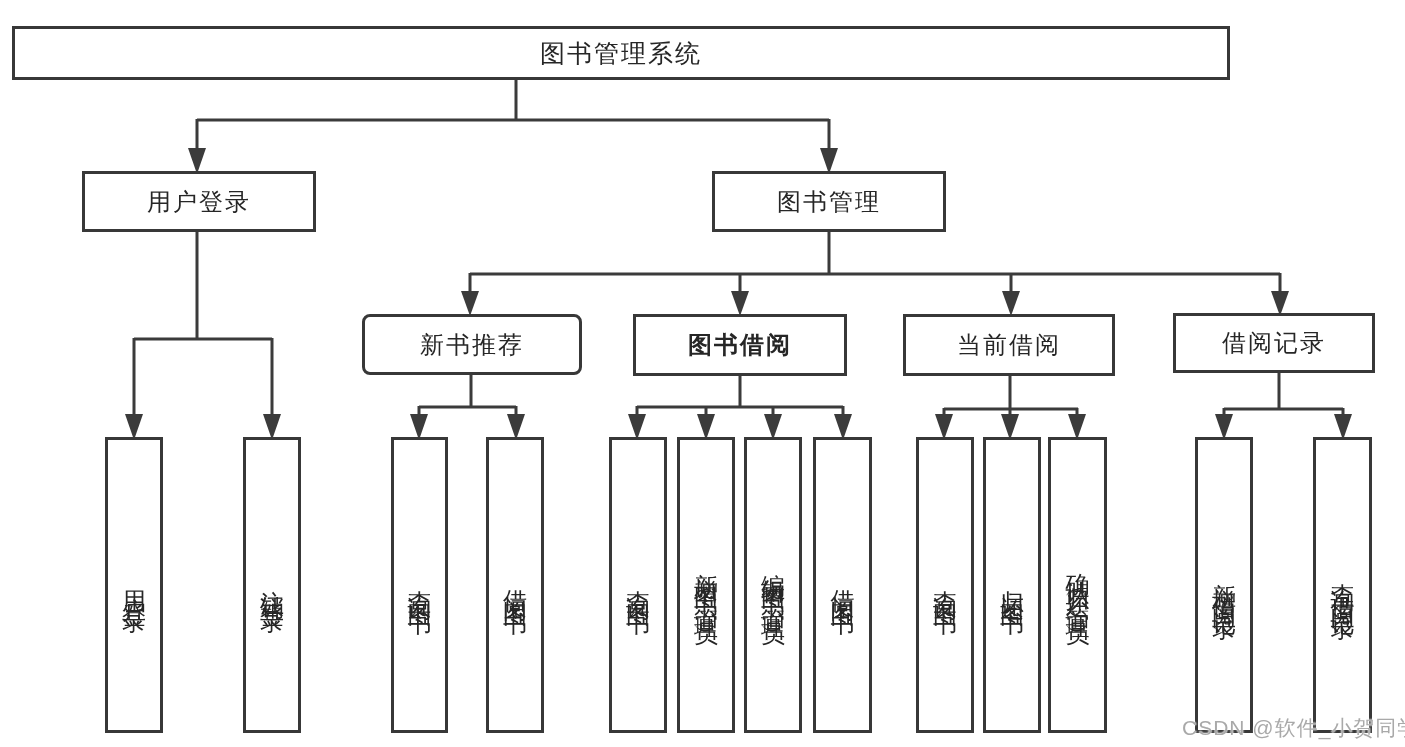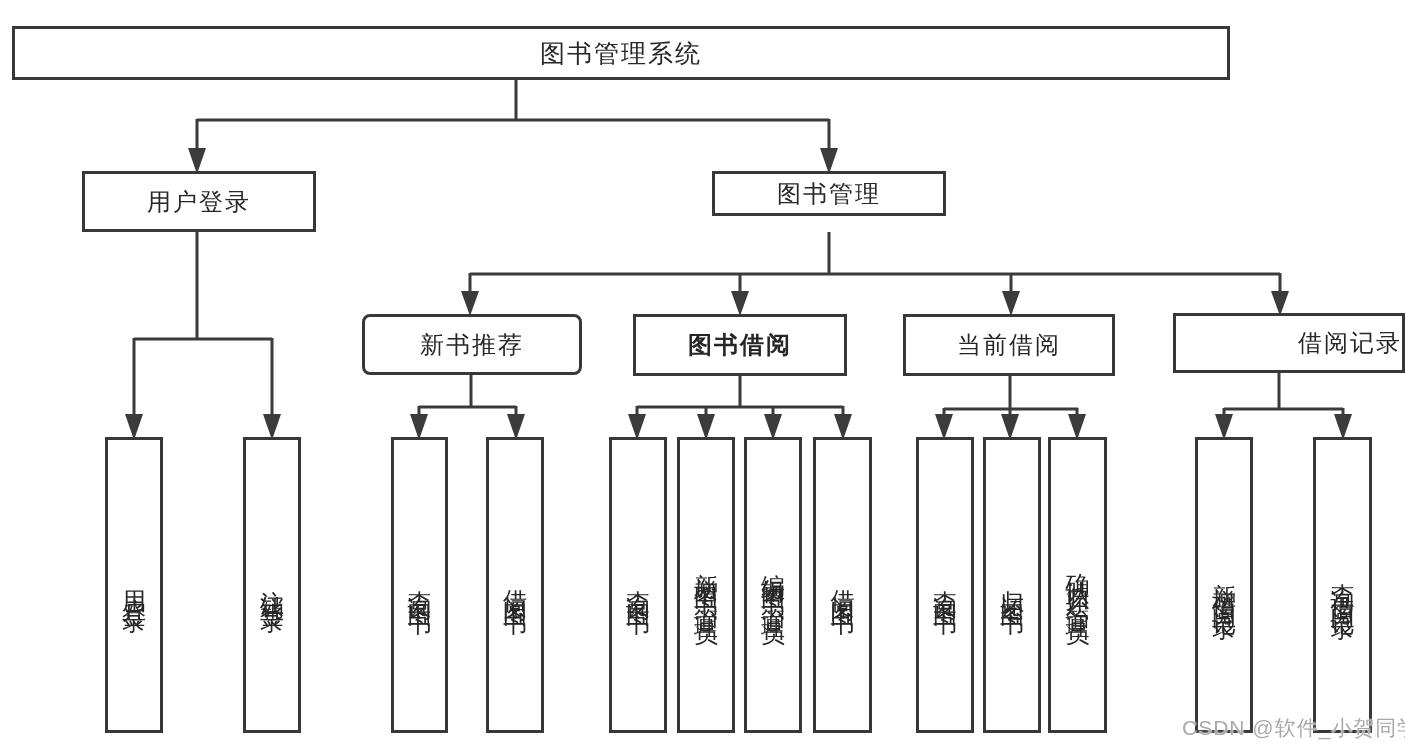--- a/index.html
+++ b/index.html
@@ -105,34 +105,34 @@
     </g>
   </svg>
 
   <div class="box root" style="left:12px; top:14px; width:1218px; height:54px;margin-top:12px;">
     <span class="hlabel">图书管理系统</span>
   </div>
 
   <div class="box" style="left:82px; top:171px; width:234px; height:61px;">
     <span class="hlabel">用户登录</span>
   </div>
-  <div class="box" style="left:712px; top:171px; width:234px; height:45px;">
+  <div class="box" style="left:712px; top:171px; width:234px; height:61px;">
     <span class="hlabel">图书管理</span>
   </div>
 
   <div class="box" style="left:362px; top:314px; width:220px; height:61px;border-radius:8px;">
     <span class="hlabel">新书推荐</span>
   </div>
   <div class="box" style="left:633px; top:314px; width:214px; height:62px;font-weight:bold;">
     <span class="hlabel">图书借阅</span>
   </div>
   <div class="box" style="left:903px; top:314px; width:212px; height:62px;">
     <span class="hlabel">当前借阅</span>
   </div>
-  <div class="box" style="left:1173px; top:313px; width:232px; height:60px;justify-content:flex-end;">
+  <div class="box" style="left:1173px; top:313px; width:202px; height:60px;">
     <span class="hlabel">借阅记录</span>
   </div>
 
   <div class="box vbox" style="left:105px; top:437px; width:58px; height:296px;">
     <span class="vlabel">用户登录</span>
   </div>
   <div class="box vbox" style="left:243px; top:437px; width:58px; height:296px;">
     <span class="vlabel">注销登录</span>
   </div>
 

